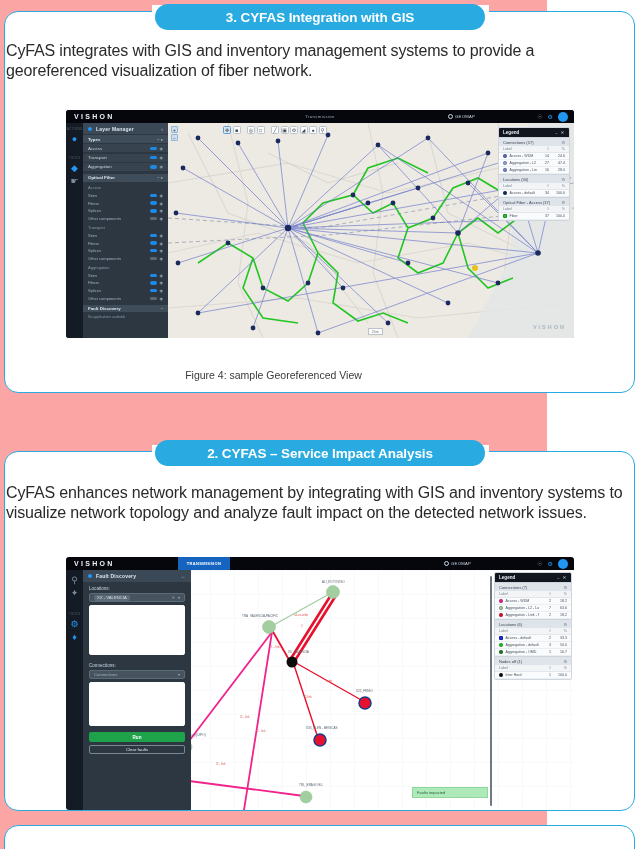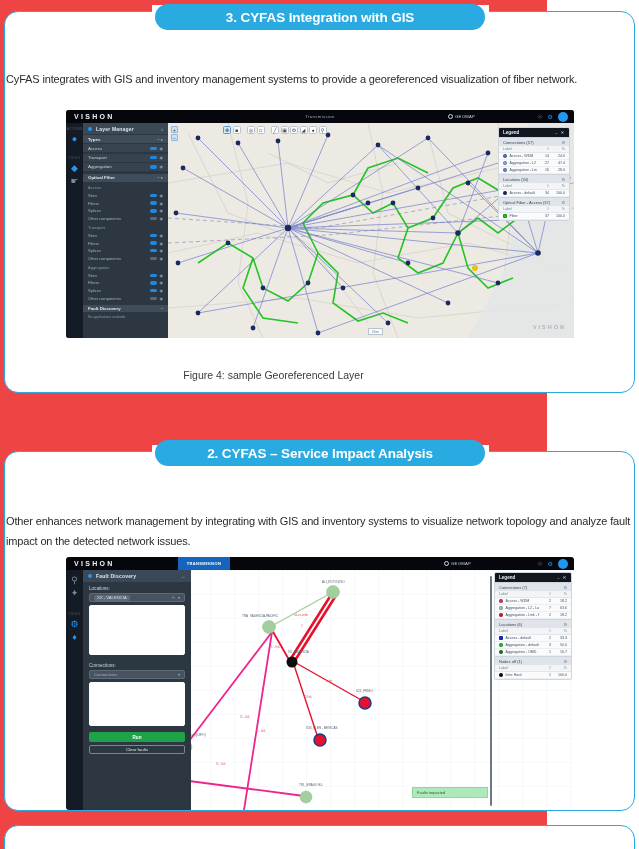--- a/index.html
+++ b/index.html
@@ -3,21 +3,21 @@
 <meta charset="utf-8">
 <style>
   * { box-sizing: border-box; }
   html, body {
     margin: 0; padding: 0;
     width: 639px; height: 849px;
     background: #ffffff;
     font-family: "Liberation Sans", sans-serif;
     overflow: hidden;
   }
-  .page { position: relative; width: 547px; height: 849px; background:#ef4444; }
+  .page { position: relative; width: 547px; height: 849px; background:#fca5a5; }
 
   
   .card {
     position: absolute;
     border: 1.4px solid #29ABE2;
     border-radius: 14px;
     background: #fff;
   }
   .pill {
     position: absolute;
@@ -33,25 +33,24 @@
     white-space: nowrap;
     z-index: 5;
   }
   .pill-gap {
     position: absolute;
     background: #ffffff;
     z-index: 4;
   }
   .body-text {
     position: absolute;
-    font-size: 11px;
+    font-size: 16px;
     color: #2a2a2a;
     line-height: 20px;
     letter-spacing: -0.15px;
-    margin-top: 28px;
   }
   .caption {
     position: absolute;
     width: 100%;
     text-align: center;
     font-size: 10.5px;
     color: #3a3a3a;
   }
 
   
@@ -597,27 +596,27 @@
               <span class="chip sq" style="background:#22c522"></span>
               <span>Fiber</span>
             </span>
           <span class="lg-c2">37</span>
           <span class="lg-c3">100.0</span>
         </div>
       </div>
     </div>
   </div>
 
-  <div class="caption" style="left:0; top:369px;">Figure 4: sample Georeferenced Layer</div>
+  <div class="caption" style="left:0; top:369px;">Figure 4: sample Georeferenced View</div>
 
   <div class="card" style="left:4px; top:451px; width:631px; height:360px;"></div>
   <div class="pill-gap" style="left:152px; top:445px; width:337px; height:14px;"></div>
   <div class="pill" style="left:155px; top:440px; width:330px; height:26px;">2. CYFAS – Service Impact Analysis</div>
 
-  <div class="body-text" style="left:6px; top:483px; width:626px;">Other enhances network management by integrating with GIS and inventory systems to visualize network topology and analyze fault impact on the detected network issues.</div>
+  <div class="body-text" style="left:6px; top:483px; width:626px;">CyFAS enhances network management by integrating with GIS and inventory systems to visualize network topology and analyze fault impact on the detected network issues.</div>
 
   <div class="shot" style="left:66px; top:557px; width:508px; height:253px; background:#ffffff;">
 
     <div class="shot-topbar" style="height:13px;">
       <span class="brand">VISHON</span>
       <span class="tb-chip" style="left:112px; top:0; width:52px; height:13px;">TRANSMISSION</span>
       <span class="geomap-badge" style="left:378px; top:4px;">
         <span class="geomap-dot"></span>
         <span>GEOMAP</span>
       </span>

